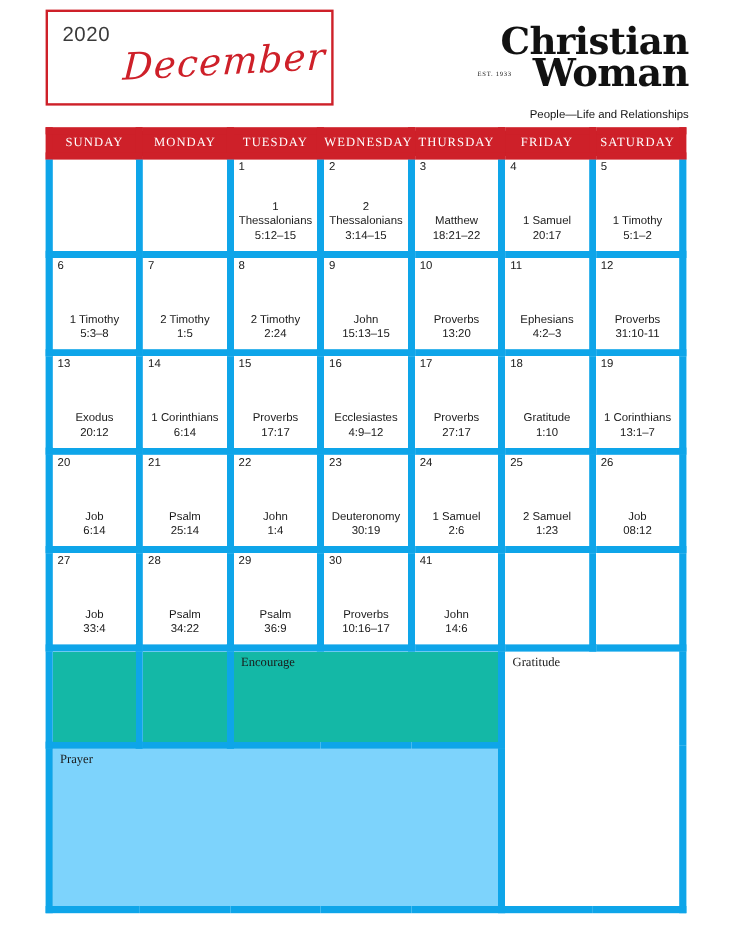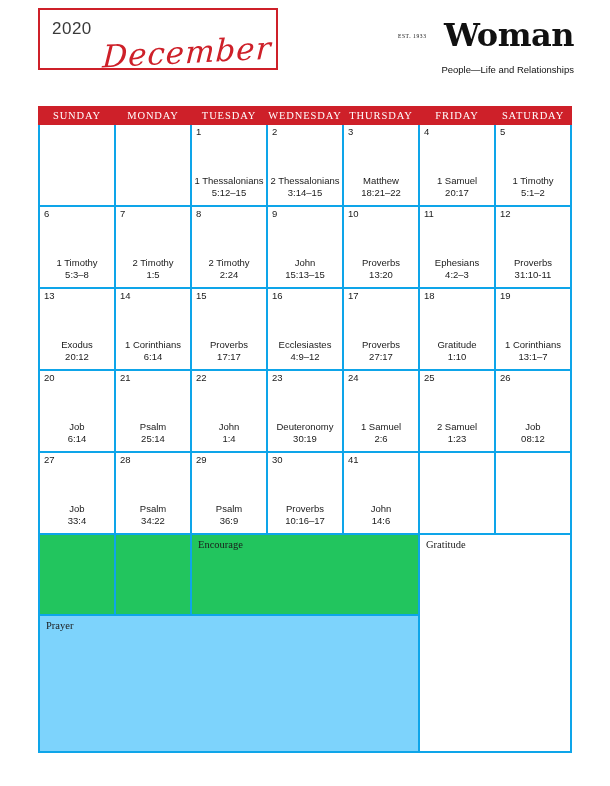--- a/index.html
+++ b/index.html
@@ -29,21 +29,21 @@
     left: 0; top: 0;
     width: 610px;
     height: 104px;
   }
 
   .title-box {
     position: absolute;
     left: 38px;
     top: 8px;
     width: 240px;
-    height: 62px;
+    height: 80px;
     border: 2px solid #ce2029;
     box-sizing: border-box;
     background: #fff;
   }
   .year {
     position: absolute;
     left: 12px;
     top: 9px;
     font-family: "Liberation Sans", sans-serif;
     font-size: 17px;
@@ -120,21 +120,21 @@
   
   .cal {
     position: absolute;
     left: 38px;
     top: 106px;
     width: 534px;
     border-collapse: collapse;
     table-layout: fixed;
   }
   .cal th, .cal td {
-    border: 2px solid #0ea5e9;
+    border: 6px solid #0ea5e9;
     padding: 0;
     box-sizing: border-box;
     vertical-align: top;
   }
   .cal th {
     background: #ce2029;
     color: #ffffff;
     font-family: "Liberation Serif", serif;
     font-size: 10.5px;
     font-weight: normal;
@@ -170,21 +170,21 @@
     color: #1a1a1a;
     line-height: 12px;
   }
   .verse .bk { display: block; }
   .verse .rf { display: block; }
 
   
   .notecell {
     height: 80px;
     position: relative;
-    background: #22c55e;
+    background: #14b8a6;
     margin-top: 46px;
   }
   .tallcell {
     height: 218px;
     position: relative;
     background: #fff;
   }
   .notelabel {
     position: absolute;
     left: 6px;
@@ -206,20 +206,21 @@
 
   <div class="header">
 
     <div class="title-box">
       <div class="year">2020</div>
       <div class="month-script">December</div>
     </div>
 
     <div class="brand">
       <div class="brand-logo">
+        <span class="brand-line1">Christian</span>
         <span class="brand-line2wrap">
           <span class="brand-line2">Woman</span>
           <span class="brand-est">EST. 1933</span>
         </span>
       </div>
       <div class="brand-tagline">People—Life and Relationships</div>
     </div>
 
   </div>
 

